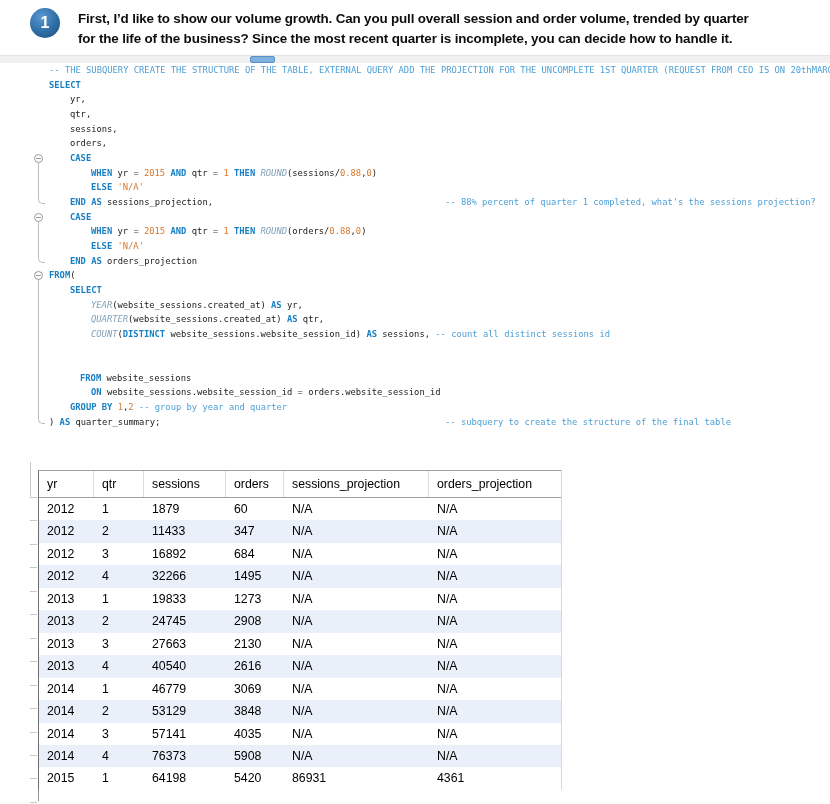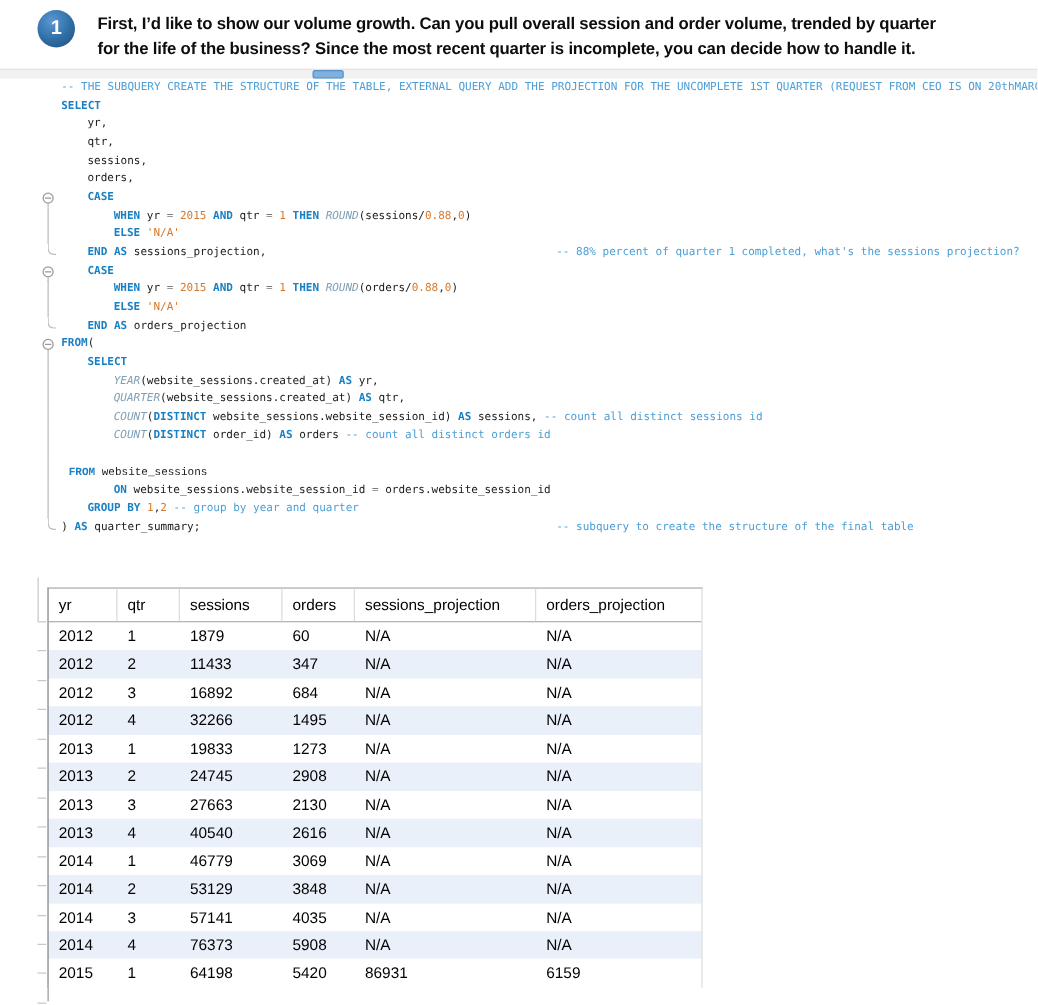--- a/index.html
+++ b/index.html
@@ -144,29 +144,28 @@
     <div class="cl">
       <span class="fline"></span>
       <span class="cc" style="left: 91px;"><span class="t-fn">QUARTER</span><span class="t-pl">(website_sessions.created_at) </span><span class="t-kw">AS </span><span class="t-pl">qtr,</span></span>
     </div>
     <div class="cl">
       <span class="fline"></span>
       <span class="cc" style="left: 91px;"><span class="t-fn">COUNT</span><span class="t-pl">(</span><span class="t-kw">DISTINCT</span><span class="t-pl"> website_sessions.website_session_id) </span><span class="t-kw">AS </span><span class="t-pl">sessions, </span><span class="t-com">-- count all distinct sessions id</span></span>
     </div>
     <div class="cl">
       <span class="fline"></span>
-      <span class="cc" style="left: 91px;"><span class="t-fn">COUNT</span><span class="t-pl">(</span><span class="t-kw">DISTINCT</span><span class="t-pl"> order_id) </span><span class="t-kw">AS </span><span class="t-pl">orders </span><span class="t-com">-- count all distinct orders id</span></span>
     </div>
     <div class="cl">
       <span class="fline"></span>
       <span class="cc" style="left: 49px;"></span>
     </div>
     <div class="cl">
       <span class="fline"></span>
-      <span class="cc" style="left: 55px; font-family: Liberation Mono, monospace;"><span class="t-kw">FROM </span><span class="t-pl">website_sessions</span></span>
+      <span class="cc" style="left: 80px;"><span class="t-kw">FROM </span><span class="t-pl">website_sessions</span></span>
     </div>
     <div class="cl">
       <span class="fline"></span>
       <span class="cc" style="left: 91px;"><span class="t-kw">ON </span><span class="t-pl">website_sessions.website_session_id </span><span class="t-op">= </span><span class="t-pl">orders.website_session_id</span></span>
     </div>
     <div class="cl">
       <span class="fline"></span>
       <span class="cc" style="left: 70px;"><span class="t-kw">GROUP BY </span><span class="t-nu">1</span><span class="t-pl">,</span><span class="t-nu">2</span><span class="t-com"> -- group by year and quarter</span></span>
     </div>
     <div class="cl">
@@ -300,17 +299,17 @@
           <div class="gc" style="width: 58px;">5908</div>
           <div class="gc" style="width: 145px;">N/A</div>
           <div class="gc" style="width: 132px;">N/A</div>
         </div>
         <div class="gr">
           <div class="gc" style="width: 55px;">2015</div>
           <div class="gc" style="width: 50px;">1</div>
           <div class="gc" style="width: 82px;">64198</div>
           <div class="gc" style="width: 58px;">5420</div>
           <div class="gc" style="width: 145px;">86931</div>
-          <div class="gc" style="width: 132px;">6159</div>
+          <div class="gc" style="width: 132px;">4361</div>
         </div>
       </div>
   </div>
 </div>
 
 </body></html>

